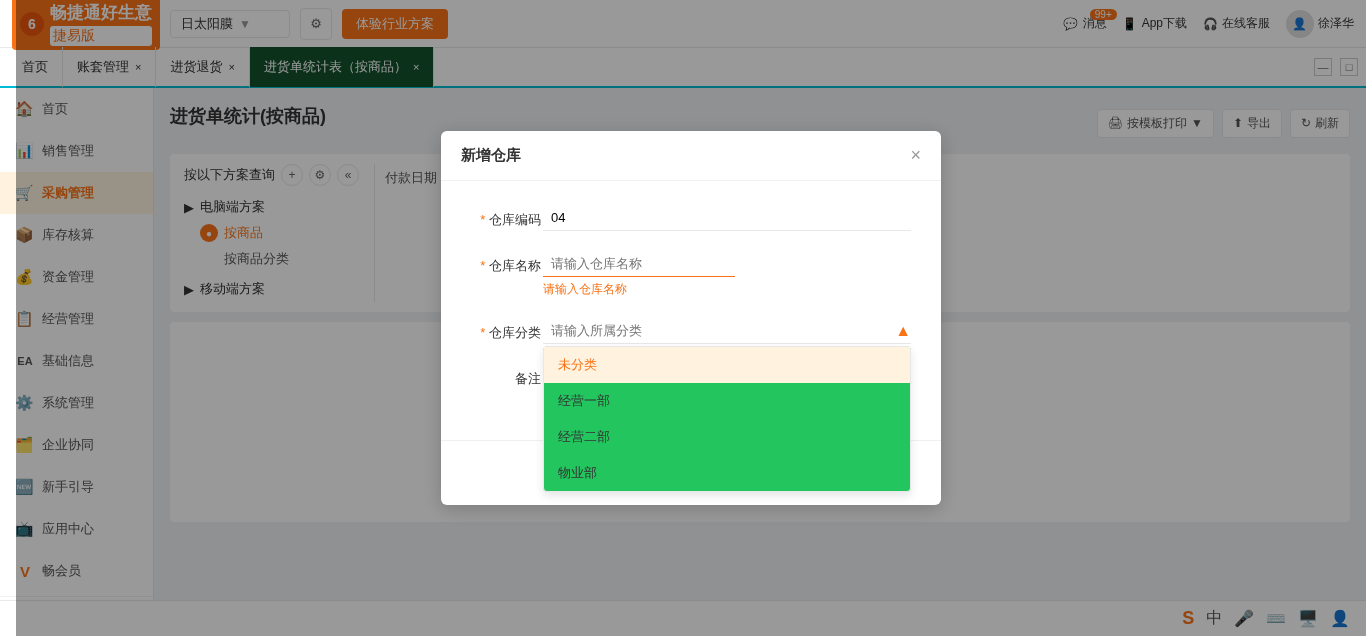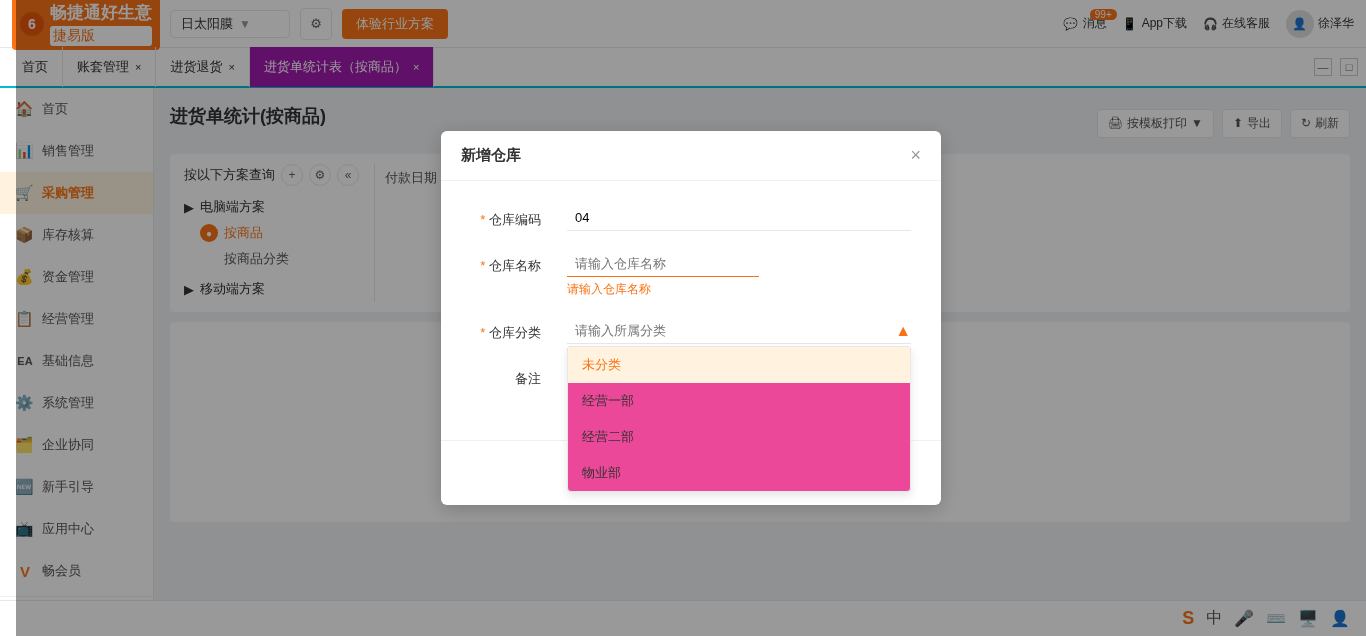--- a/index.html
+++ b/index.html
@@ -30,21 +30,21 @@
     
     .tabbar {
       display: flex; align-items: center; background: #fff;
       border-bottom: 2px solid #00bcd4; height: 40px; padding: 0 8px;
     }
     .tab {
       display: flex; align-items: center; gap: 6px;
       padding: 0 14px; height: 40px; cursor: pointer;
       font-size: 13px; color: #333; border-right: 1px solid #e8e8e8;
     }
-    .tab.active { background: #a21caf; color: #fff; }
+    .tab.active { background: #14532d; color: #fff; }
     .tab .close-icon { font-size: 11px; cursor:pointer; }
     .tab-spacer { flex:1; }
     .tab-window-btns { display:flex; gap:8px; margin-left:8px; }
     .tab-window-btn { width:18px; height:18px; border:1px solid #ccc; display:flex; align-items:center; justify-content:center; font-size:11px; cursor:pointer; color:#666; }
 
     
     .main-layout { display:flex; height: calc(636px - 88px); }
 
     
     .sidebar { width: 154px; background: #fff; border-right: 1px solid #e8e8e8; display:flex; flex-direction:column; overflow-y:auto; }
@@ -79,39 +79,39 @@
       background: #fff; border-radius: 6px; width: 500px;
       box-shadow: 0 4px 20px rgba(0,0,0,0.2); overflow: visible;
     }
     .modal-header {
       display: flex; align-items: center; justify-content: space-between;
       padding: 14px 20px; border-bottom: 1px solid #f0f0f0;
     }
     .modal-title { font-size: 15px; font-weight: bold; color: #333; }
     .modal-close { cursor:pointer; color:#999; font-size:18px; }
     .modal-body { padding: 24px 30px; }
-    .form-row { display:flex; align-items:flex-start; gap:26px; margin-bottom:20px; }
+    .form-row { display:flex; align-items:flex-start; gap:2px; margin-bottom:20px; }
     .form-label { width:70px; text-align:right; color:#333; font-size:13px; padding-top:6px; }
     .required::before { content:'* '; color:#f97316; }
     .form-input { flex:1; border:none; border-bottom:1px solid #e8e8e8; padding:5px 8px; font-size:13px; outline:none; }
     .form-input.error { border-bottom-color:#f97316; }
     .error-msg { color:#f97316; font-size:12px; margin-top:4px; }
     .form-field-wrap { flex:1; position:relative; }
     .modal-footer { padding:16px 30px; border-top:1px solid #f0f0f0; display:flex; justify-content:flex-end; gap:10px; }
     .btn-cancel { border:1px solid #e8e8e8; background:#fff; border-radius:4px; padding:6px 18px; cursor:pointer; font-size:13px; color:#555; }
     .btn-save { background:#f97316; color:#fff; border:none; border-radius:4px; padding:6px 18px; cursor:pointer; font-size:13px; }
 
     
     .category-dropdown-wrap { position: relative; }
     .category-input-row { display:flex; align-items:center; border-bottom: 1px solid #e8e8e8; }
     .category-input { flex:1; border:none; padding:5px 8px; font-size:13px; outline:none; }
     .category-toggle { color:#f97316; font-size:16px; cursor:pointer; }
     .category-dropdown {
       position: absolute; top: 100%; left: 0; right: 0;
-      background: #ec4899; border: 1px solid #e8e8e8; border-radius:4px;
+      background: #22c55e; border: 1px solid #e8e8e8; border-radius:4px;
       z-index: 2000; box-shadow: 0 4px 10px rgba(0,0,0,0.1);
       margin-top: 2px;
     }
     .dropdown-item {
       padding: 9px 14px; cursor:pointer; font-size:13px; color:#333;
     }
     .dropdown-item.selected { background:#fff3e0; color:#f97316; }
 
     
     .form-textarea { flex:1; border:none; border-bottom:1px solid #e8e8e8; padding:5px 8px; font-size:13px; outline:none; resize:none; height:32px; }

